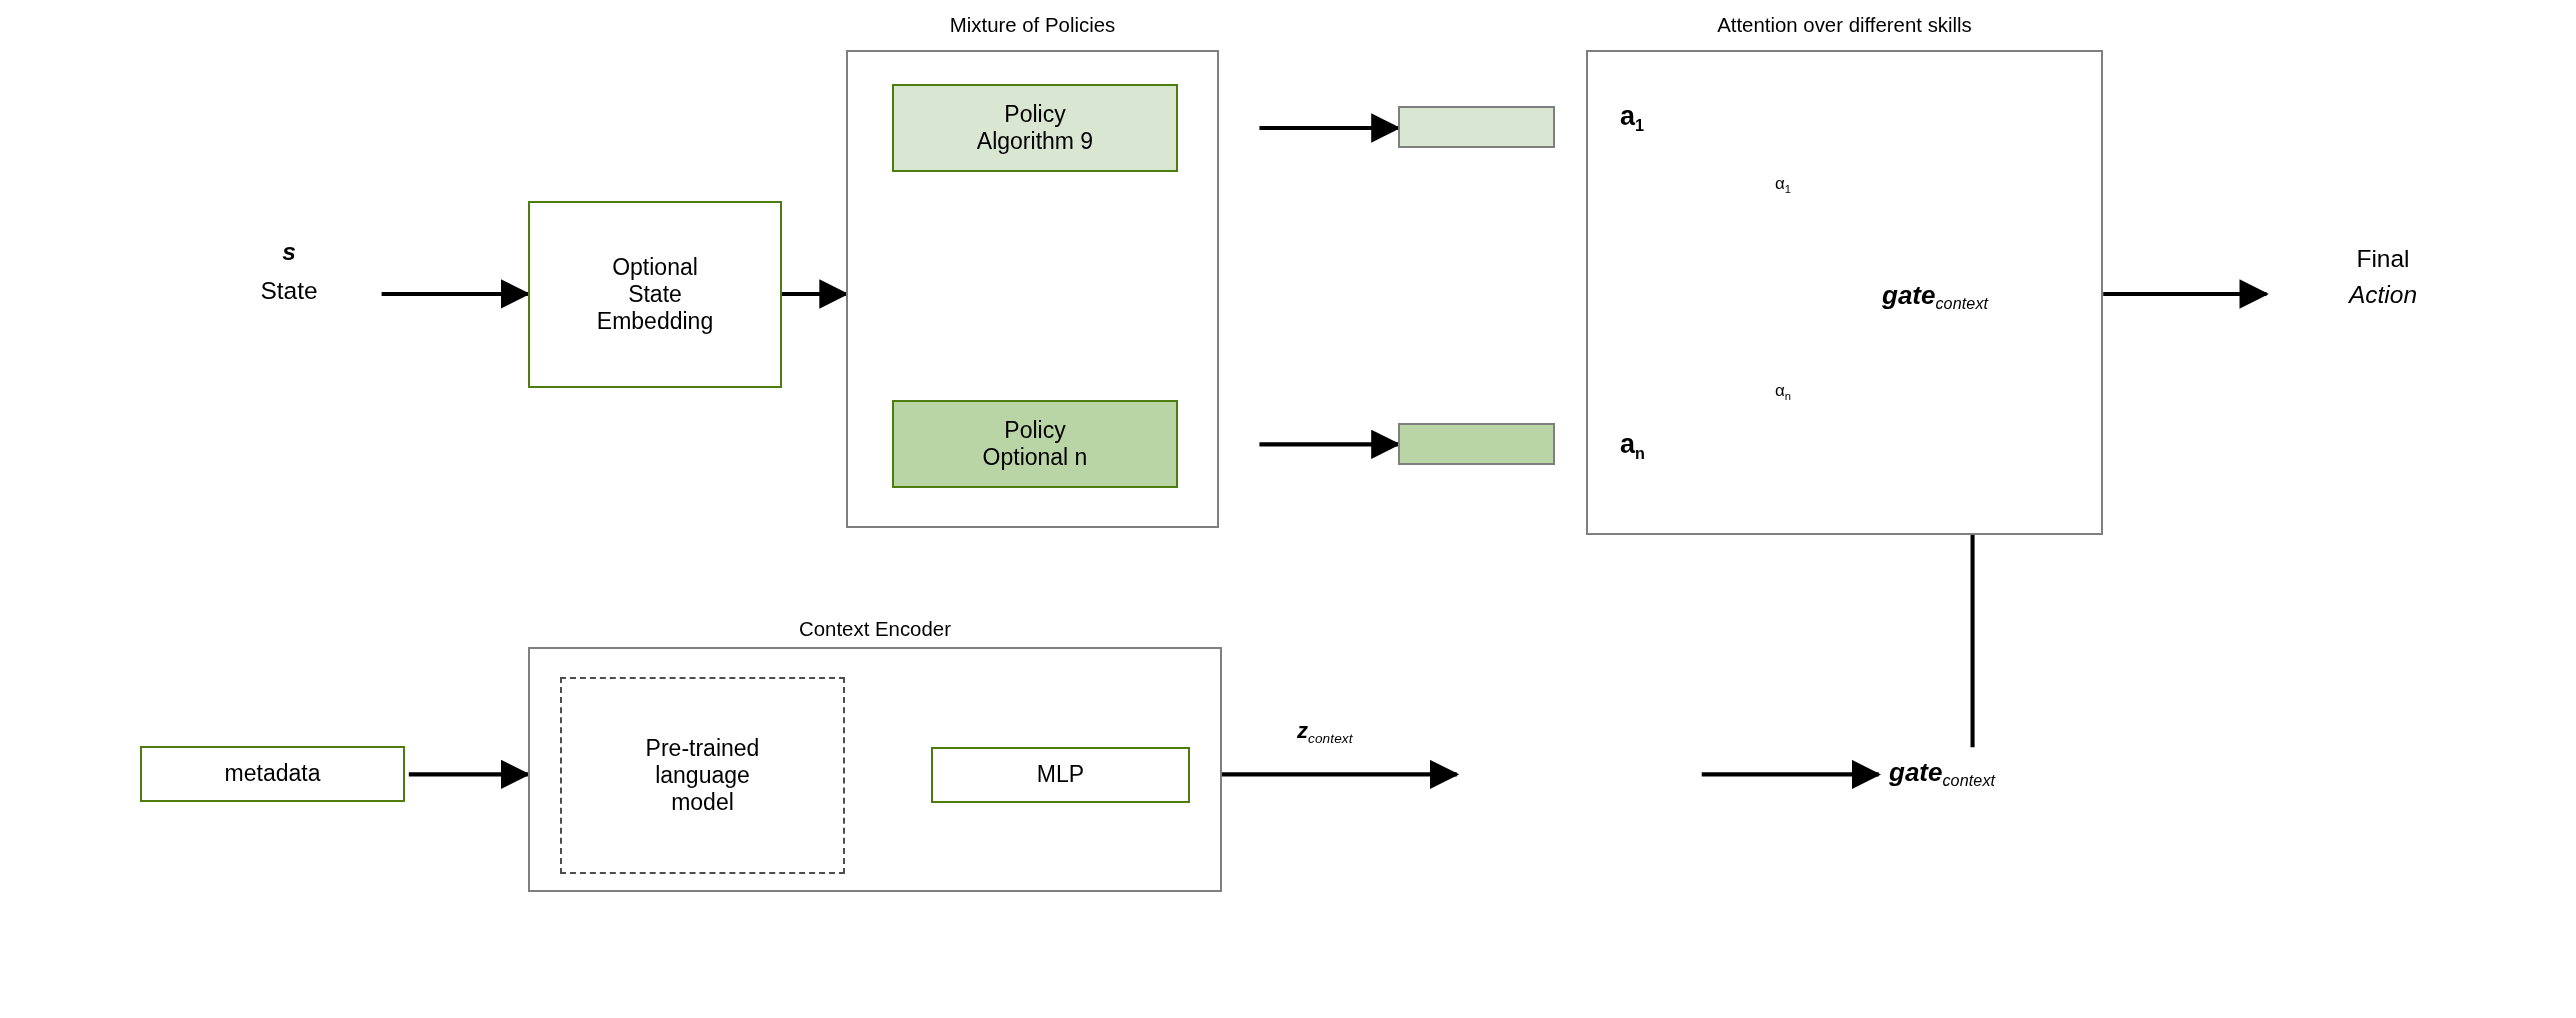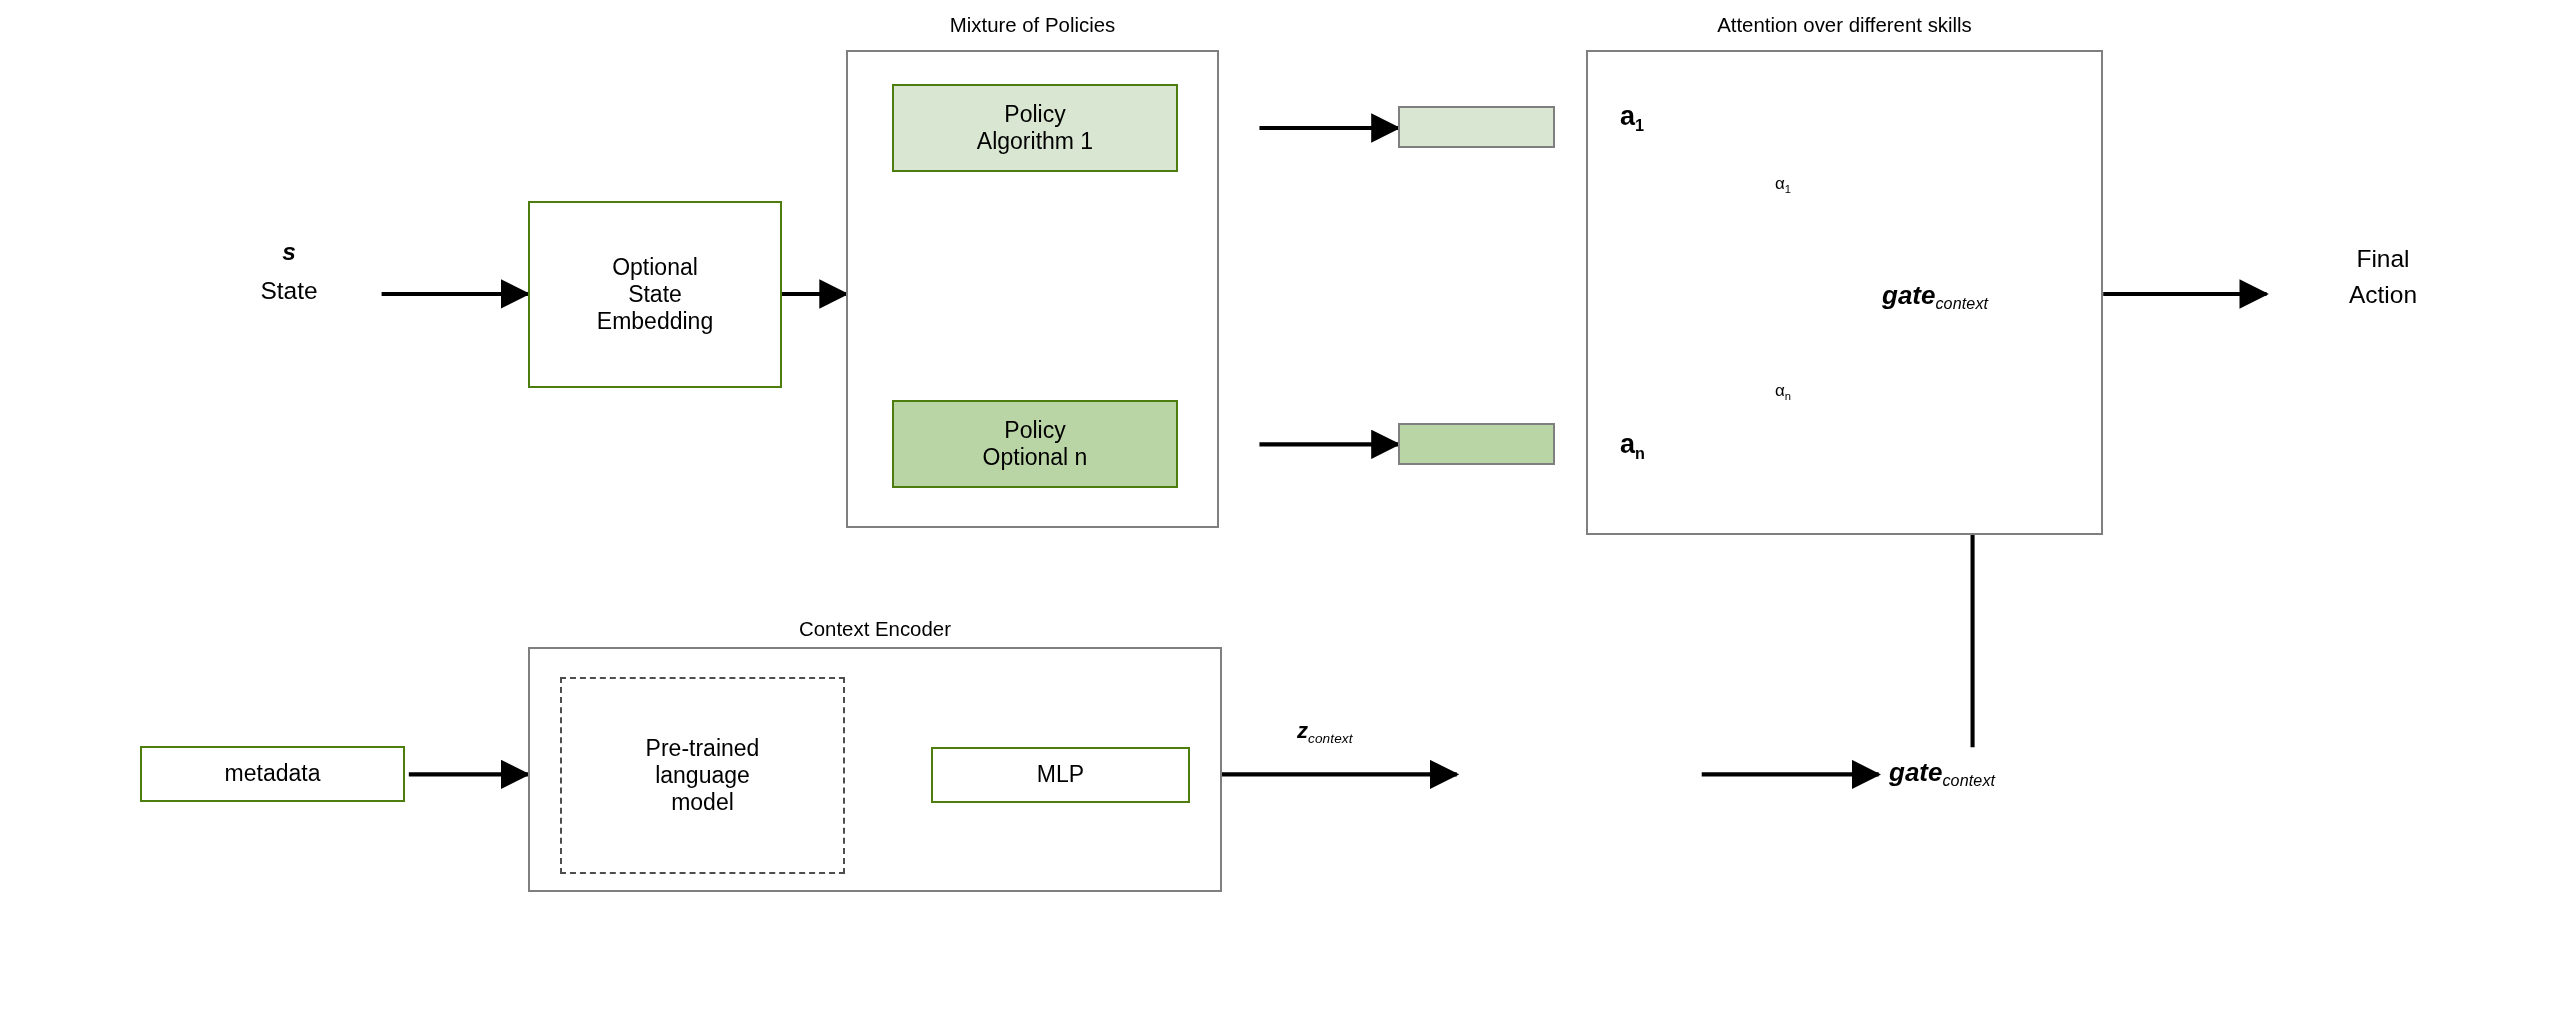--- a/index.html
+++ b/index.html
@@ -175,21 +175,21 @@
       <div>State</div>
       <div>Embedding</div>
     </div>
   </div>
 
   <div class="abs panel" style="left:846px; top:50px; width:373px; height:478px;"></div>
 
   <div class="abs node-box green-light" style="left:892px; top:84px; width:286px; height:88px; font-size:23px;">
     <div>
       <div>Policy</div>
-      <div>Algorithm 1</div>
+      <div>Algorithm 9</div>
     </div>
   </div>
 
   <div class="abs node-box green-dark" style="left:892px; top:400px; width:286px; height:88px; font-size:23px;">
     <div>
       <div>Policy</div>
       <div>Optional n</div>
     </div>
   </div>
 
@@ -214,21 +214,21 @@
   <div class="abs alpha" style="left:1775px; top:381px;">
     <span>α</span><span class="sub">n</span>
   </div>
 
   <div class="abs math" style="left:1882px; top:280px; font-size:26px;">
     <span>gate</span><span class="sub">context</span>
   </div>
 
   <div class="abs" style="left:2281px; top:244px; width:204px; text-align:center;">
     <div class="label big">Final</div>
-    <div class="label big" style="margin-top:5.4px;">Action</div>
+    <div class="label big" style="margin-top:5.4px;font-style:italic;">Action</div>
   </div>
 
   <div class="abs node-box" style="left:140px; top:746px; width:265px; height:56px; font-size:23px;">
     <span>metadata</span>
   </div>
 
   <div class="abs panel" style="left:528px; top:647px; width:694px; height:245px;"></div>
 
   <div class="abs node-box" style="left:931px; top:747px; width:259px; height:56px; font-size:23px;">
     <span>MLP</span>

